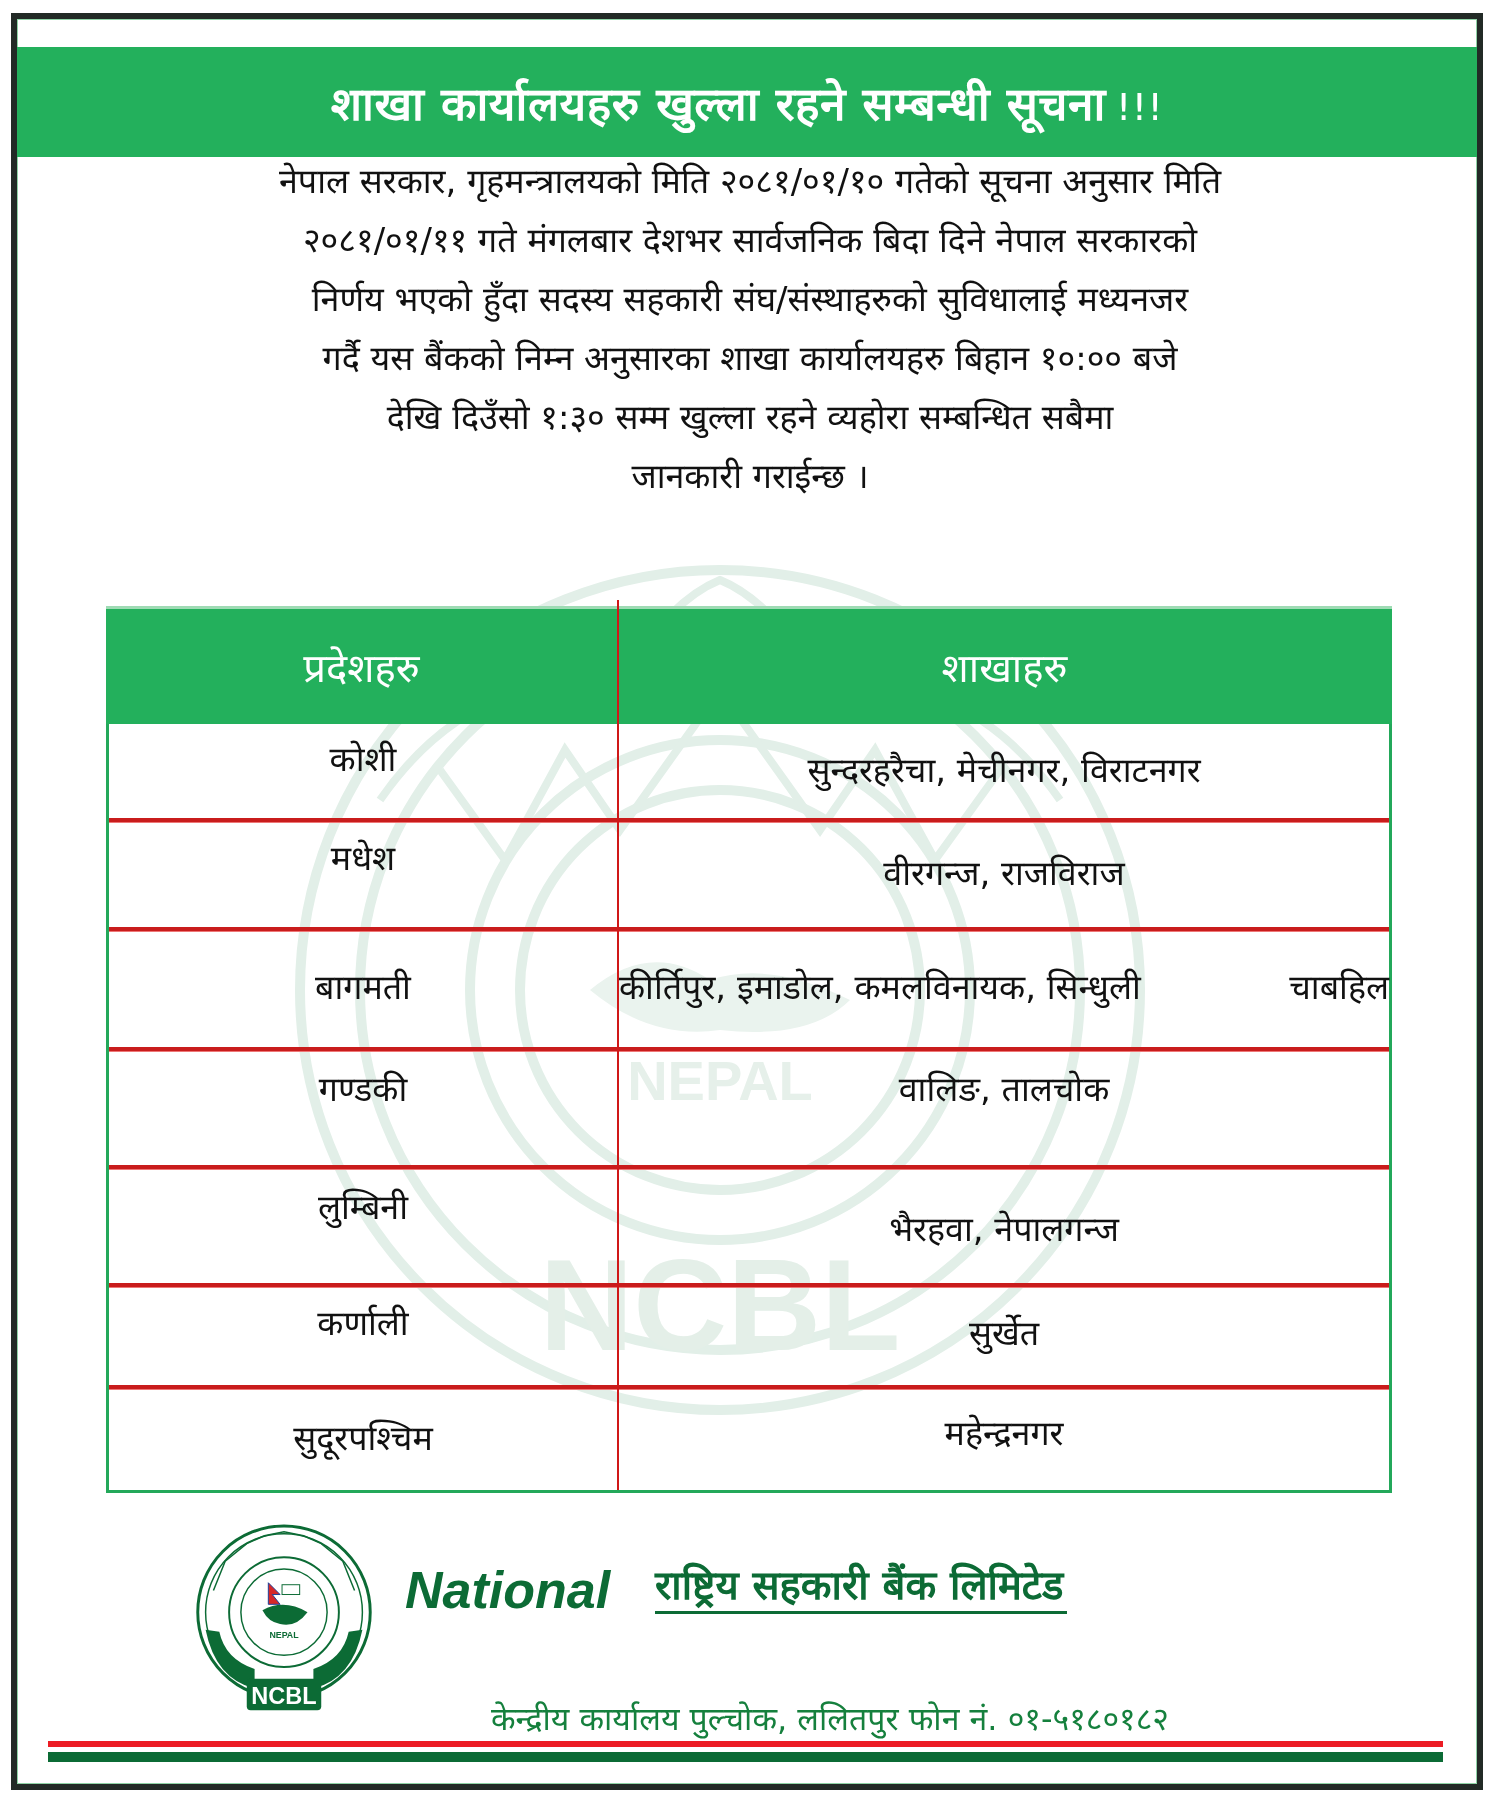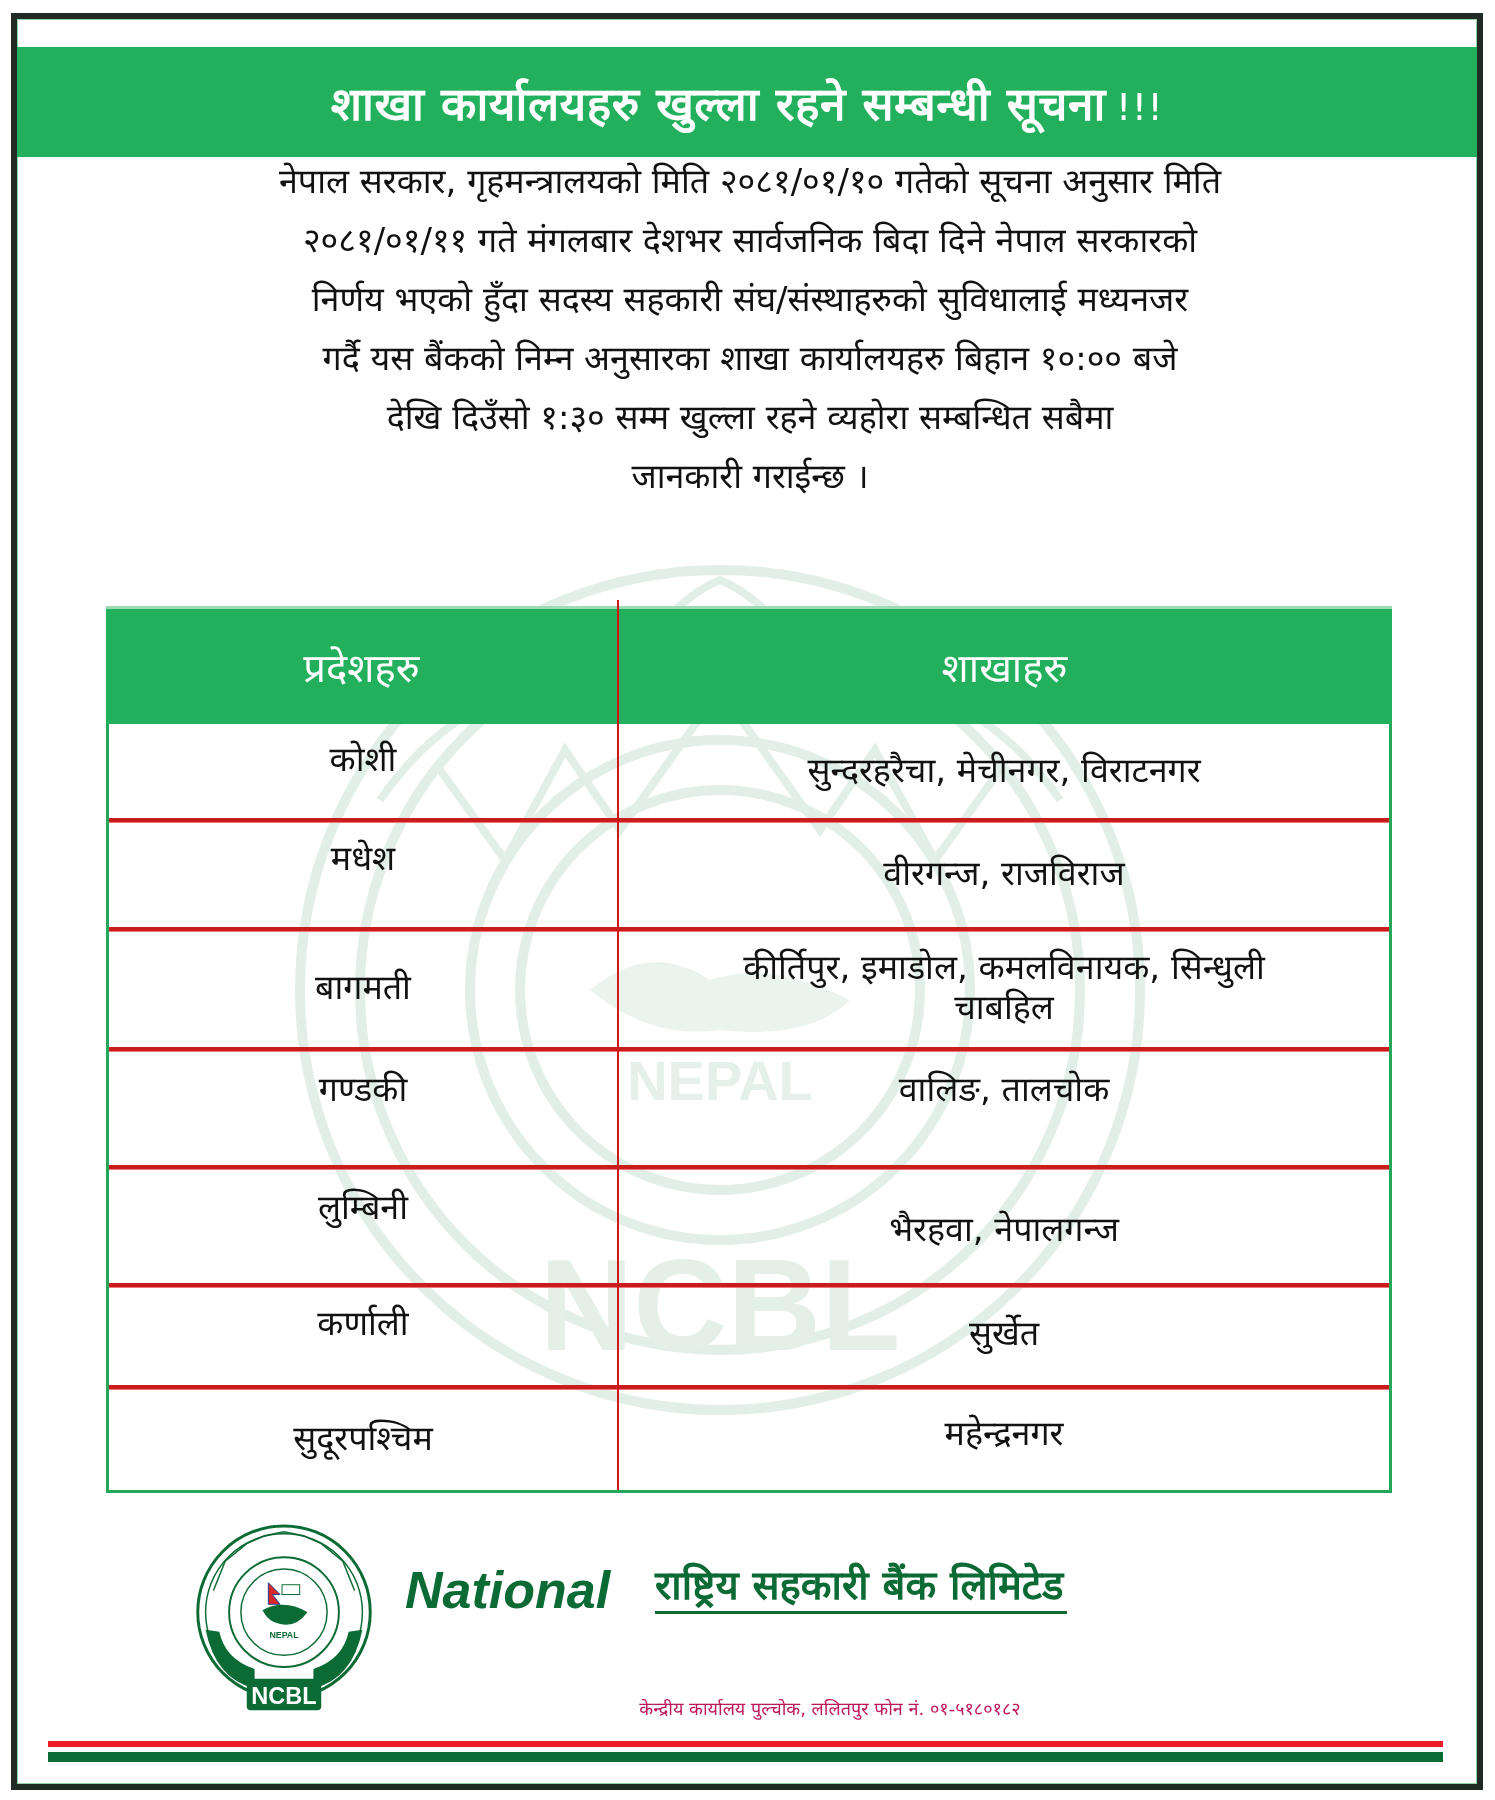--- a/index.html
+++ b/index.html
@@ -38,21 +38,21 @@
   .footer-logo { position:absolute; left:186px; top:1522px; width:196px; height:196px; }
   .brand { position:absolute; left:405px; top:1560px; width:930px; color:#0c6b35; }
   .brand-line1 { position:relative; height:58px; }
   .brand-en1 { position:absolute; left:0; top:0; font-family:"Liberation Sans", sans-serif;
                font-style:italic; font-weight:bold; font-size:52px; }
   .brand-np { position:absolute; left:250px; top:-4px; font-weight:bold; font-size:40px;
               border-bottom:3px solid #0c6b35; padding-right:4px; white-space:nowrap; }
   .brand-en2 { font-family:"Liberation Sans", sans-serif; font-style:italic; font-weight:bold;
                font-size:48px; margin-top:2px; white-space:nowrap; }
   .address { position:absolute; left:400px; top:1696px; width:860px; text-align:center;
-             color:#be185d; font-size:18px; }
+             color:#15803d; font-size:32px; }
   .bar-red { position:absolute; left:48px; top:1741px; width:1395px; height:6px; background:#ec1c24; }
   .bar-green { position:absolute; left:48px; top:1752px; width:1395px; height:10px; background:#0b6b35; }
 </style>
 </head>
 <body>
 
 <div class="frame"></div>
 
 <div class="banner">
   <div class="banner-title">
@@ -98,21 +98,21 @@
   </div>
 
   <div class="row" style="top:115px;height:97px;">
     <div class="cell c1" style="align-items:flex-start;padding-top:18px;height:auto;">कोशी</div>
     <div class="cell c2">सुन्दरहरैचा, मेचीनगर, विराटनगर</div>
   </div>
 
   <div class="row" style="top:321px;height:120px;">
     <div class="sep"></div>
     <div class="cell c1">बागमती</div>
-    <div class="cell c2" style="flex-direction:column;">
+    <div class="cell c2" style="justify-content:space-between;">
       <span>कीर्तिपुर, इमाडोल, कमलविनायक, सिन्धुली</span>
       <span>चाबहिल</span>
     </div>
   </div>
 
   <div class="row" style="top:441px;height:118px;">
     <div class="sep"></div>
     <div class="cell c2" style="align-items:flex-start;padding-top:22px;height:auto;">वालिङ, तालचोक</div>
     <div class="cell c1" style="align-items:flex-start;padding-top:22px;height:auto;">गण्डकी</div>
   </div>

